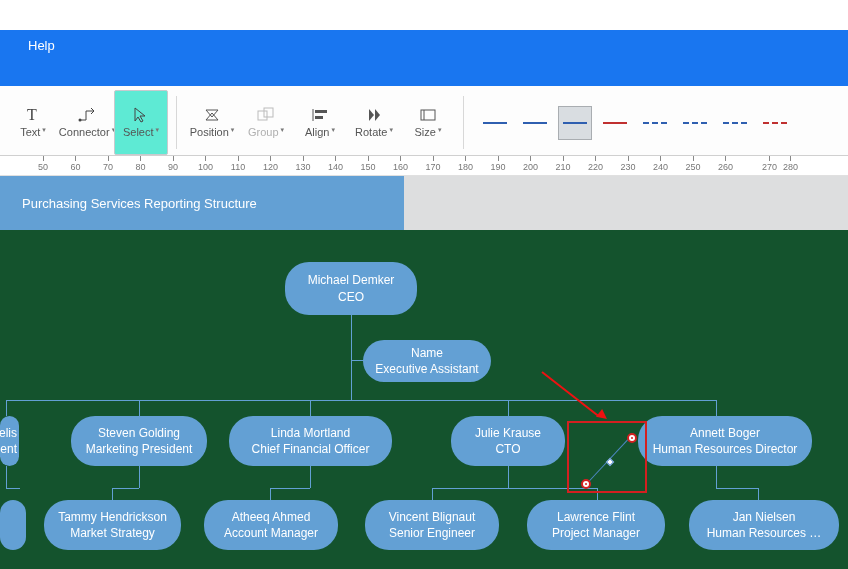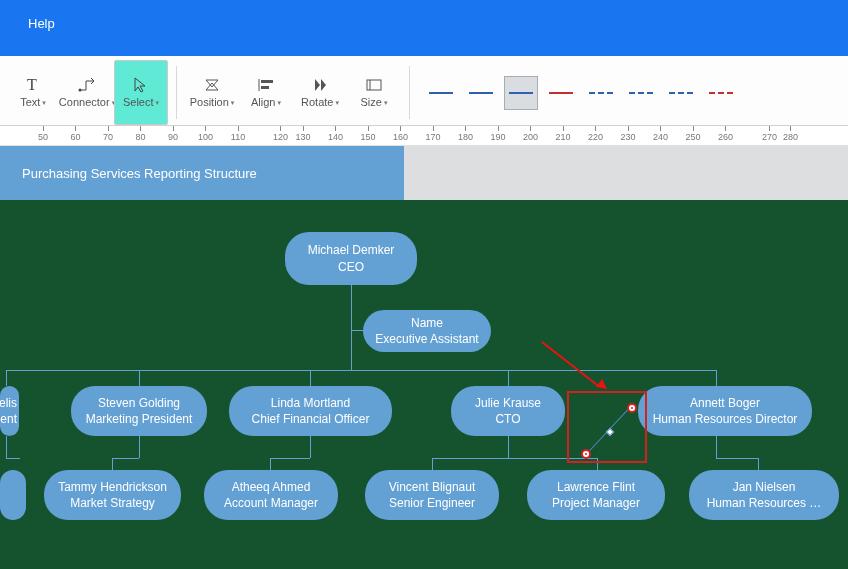--- a/index.html
+++ b/index.html
@@ -1,28 +1,28 @@
 <!DOCTYPE html>
 <html><head>
 <meta charset="utf-8">
 <style>
 * { box-sizing: border-box; margin: 0; padding: 0; }
 body { font-family: "Segoe UI", Arial, sans-serif; font-size: 12px; color: #333; background: #fff; width: 848px; height: 569px; overflow: hidden; position: relative; }
 
-.titlebar { background: #1976f0; height: 56px; display: flex; align-items: center; padding: 0 0 10px 28px; }
+.titlebar { background: #1976f0; height: 56px; display: flex; align-items: flex-start; padding: 8px 0 10px 28px; margin-top: 30px; }
 .titlebar span { color: #fff; font-size: 13px; }
 
 .ribbon { background: #fdfdfd; border-bottom: 1px solid #d0d0d0; height: 70px; display: flex; align-items: stretch; padding: 4px 6px 0 6px; }
 .rgroup { display: flex; align-items: stretch; }
 .sep { width: 1px; background: #d8d8d8; margin: 6px 8px; }
 .rbtn { display: flex; flex-direction: column; align-items: center; justify-content: center; width: 54px; cursor: pointer; border: 1px solid transparent; border-radius: 2px; }
 .rbtn.active { background: #5eead4; border-color: #c8cace; }
 .rbtn.disabled { color: #b0b0b0; }
 .rbtn .ricon { width: 20px; height: 18px; display: flex; align-items: center; justify-content: center; }
-.rbtn .rlabel { font-size: 11px; margin-top: 2px; color: #555; line-height: 1.1; display: flex; align-items: center; gap: 2px; }
+.rbtn .rlabel { font-size: 11px; margin-top: 2px; color: #555; line-height: 1.1; display: flex; gap: 2px; }
 .rbtn.disabled .rlabel { color: #b0b0b0; }
 .chev { font-size: 7px; color: #777; }
 
 .linestyles { display: flex; align-items: center; gap: 6px; padding: 0 6px; }
 .swatch { width: 34px; height: 34px; border: 1px solid transparent; display: flex; align-items: center; justify-content: center; cursor: pointer; }
 .swatch.sel { background: #d9dde1; border-color: #a9adb1; }
 .swatch .ln { width: 24px; height: 0; border-top-width: 2px; border-top-style: solid; }
 
 .ruler { height: 20px; background: #fff; position: relative; overflow: hidden; border-bottom: 1px solid #e0e0e0; }
 .ruler .tick { position: absolute; top: 0; height: 20px; }
@@ -102,20 +102,32 @@
       <div class="ricon">
           <svg width="20" height="16">
             <path d="M4 3 L16 3 L10 10 Z M4 13 L16 13 L10 6 Z" fill="none" stroke="#555"></path>
           </svg>
         </div>
       <div class="rlabel">
           <span>Position</span> 
           <span class="chev">▾</span>
         </div>
     </div>
+    <div class="rbtn disabled">
+      <div class="ricon">
+          <svg width="20" height="16">
+            <rect x="2" y="4" width="9" height="9" fill="none" stroke="#bbb"></rect>
+            <rect x="8" y="1" width="9" height="9" fill="none" stroke="#bbb"></rect>
+          </svg>
+        </div>
+      <div class="rlabel">
+          <span>Group</span> 
+          <span class="chev">▾</span>
+        </div>
+    </div>
     <div class="rbtn">
       <div class="ricon">
           <svg width="18" height="16">
             <line x1="2" y1="2" x2="2" y2="14" stroke="#555"></line>
             <rect x="4" y="3" width="12" height="3" fill="#555"></rect>
             <rect x="4" y="9" width="8" height="3" fill="#555"></rect>
           </svg>
         </div>
       <div class="rlabel">
           <span>Align</span> 
@@ -198,21 +210,21 @@
       <div class="num">90</div>
     </div>
     <div class="tick" style="left: 205px;">
       <div class="mark"></div>
       <div class="num">100</div>
     </div>
     <div class="tick" style="left: 237.5px;">
       <div class="mark"></div>
       <div class="num">110</div>
     </div>
-    <div class="tick" style="left: 280px;">
+    <div class="tick" style="left: 270px;">
       <div class="mark"></div>
       <div class="num">120</div>
     </div>
     <div class="tick" style="left: 302.5px;">
       <div class="mark"></div>
       <div class="num">130</div>
     </div>
     <div class="tick" style="left: 335px;">
       <div class="mark"></div>
       <div class="num">140</div>

